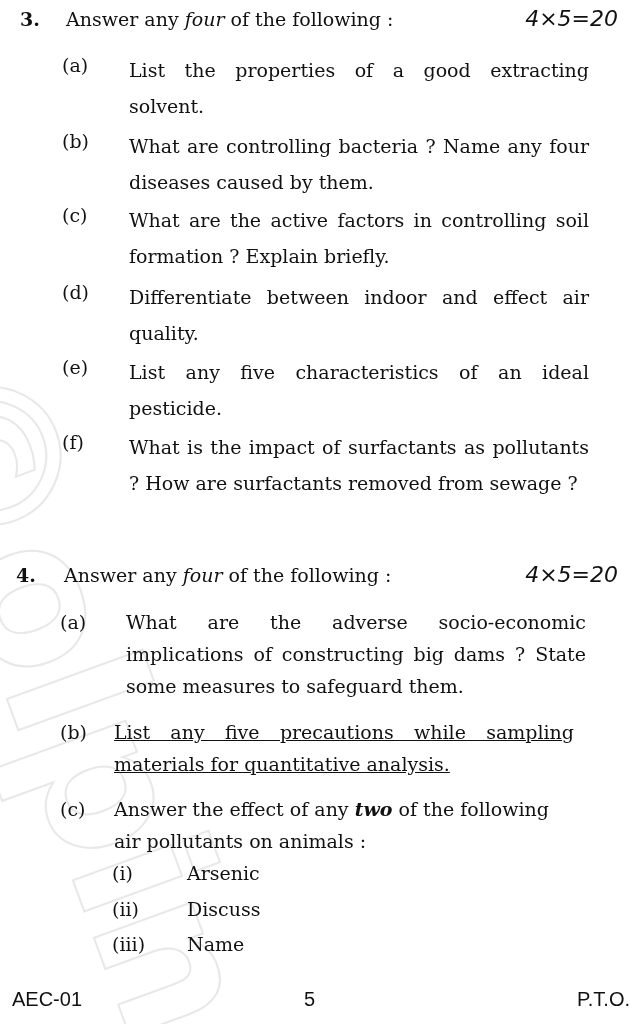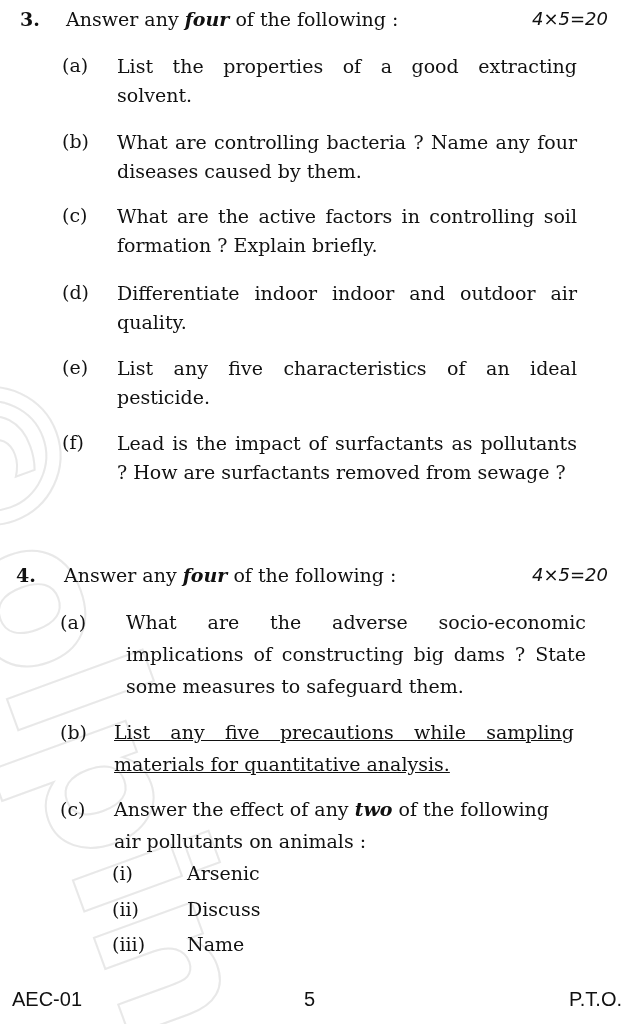--- a/index.html
+++ b/index.html
@@ -18,41 +18,41 @@
     transform: rotate(70deg); transform-origin: 0 0;
     white-space: nowrap; opacity: 0.9; pointer-events: none; z-index: 0;
   }
   .content { position: absolute; left: 0; top: 0; width: 630px; z-index: 1; }
   .q-head {
     position: absolute; left: 0; width: 630px; height: 30px;
     font-size: 19px; line-height: 30px;
   }
   .q-num { position: absolute; left: 20px; font-weight: bold; font-family: "DejaVu Serif", serif; }
   .q-text { position: absolute; left: 66px; }
-  .q-text b { font-style: italic; font-weight: bold; margin-top: 20px; }
-  .q-marks { position: absolute; right: 22px; font-style: italic; font-family: "DejaVu Sans", sans-serif; font-size: 18px; }
+  .q-text b { font-style: italic; font-weight: normal; margin-top: 20px; }
+  .q-marks { position: absolute; right: 12px; font-style: italic; font-family: "DejaVu Sans", sans-serif; font-size: 22px; }
   .sub {
     position: absolute; left: 0; width: 630px; font-size: 19px;
   }
   .sub-label { position: absolute; left: 62px; }
   .sub-text {
     position: absolute; left: 117px; width: 460px; text-align: justify; text-align-last: left;
   }
-  .tight .sub-text { line-height: 29px; }
+  .tight .sub-text { line-height: 36px; margin-left: 12px; }
   .loose .sub-text { line-height: 32px; }
   .roman { position: absolute; font-size: 19px; line-height: 30px; }
   .roman .r-label { position: absolute; left: 112px; }
   .roman .r-text { position: absolute; left: 174px; white-space: nowrap; margin-left: 13px; }
   .footer {
     position: absolute; top: 984px; left: 0; width: 630px; height: 30px;
     font-family: "Liberation Sans", "DejaVu Sans", sans-serif; font-size: 20px; line-height: 30px;
   }
   .f-code { position: absolute; left: 12px; }
   .f-page { position: absolute; left: 304px; }
-  .f-pto { position: absolute; right: 8px; }
+  .f-pto { position: absolute; right: 0; }
 </style>
 </head>
 <body>
 
 <div class="page">
   <div class="watermark">©olpin</div>
 
   <div class="content">
 
     <div class="q-head" style="top:4px;">
@@ -71,31 +71,31 @@
       <div class="sub-text">What are controlling bacteria ? Name any four diseases caused by them.</div>
     </div>
 
     <div class="sub tight" style="top:202px;">
       <span class="sub-label" style="line-height:26px;">(c)</span>
       <div class="sub-text">What are the active factors in controlling soil formation ? Explain briefly.</div>
     </div>
 
     <div class="sub tight" style="top:279px;">
       <span class="sub-label" style="line-height:26px;">(d)</span>
-      <div class="sub-text">Differentiate indoor indoor and outdoor air quality.</div>
+      <div class="sub-text">Differentiate between indoor and effect air quality.</div>
     </div>
 
     <div class="sub tight" style="top:354px;">
       <span class="sub-label" style="line-height:26px;">(e)</span>
       <div class="sub-text">List any five characteristics of an ideal pesticide.</div>
     </div>
 
     <div class="sub tight" style="top:429px;">
       <span class="sub-label" style="line-height:26px;">(f)</span>
-      <div class="sub-text">Lead is the impact of surfactants as pollutants ? How are surfactants removed from sewage ?</div>
+      <div class="sub-text">What is the impact of surfactants as pollutants ? How are surfactants removed from sewage ?</div>
     </div>
 
     <div class="q-head" style="top:560px;">
       <span class="q-num" style="left:16px;">4.</span>
       <span class="q-text" style="left:64px;"><span>Answer any </span><b>four</b><span> of the following :</span></span>
       <span class="q-marks">4×5=20</span>
     </div>
 
     <div class="sub loose" style="top:606px;">
       <span class="sub-label" style="left:60px; line-height:32px;">(a)</span>

